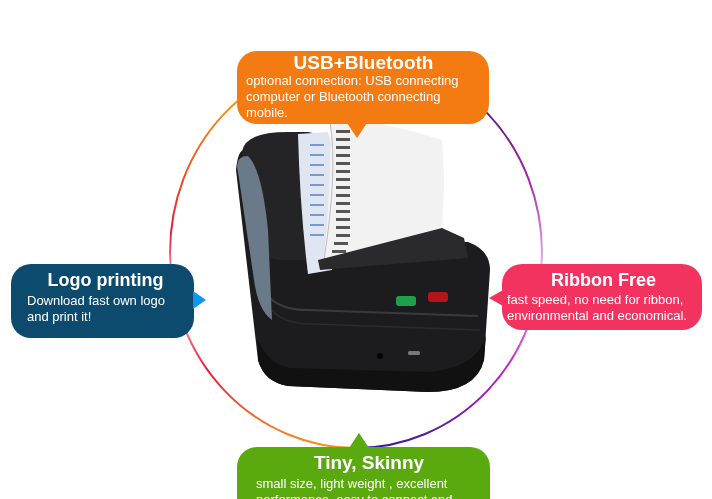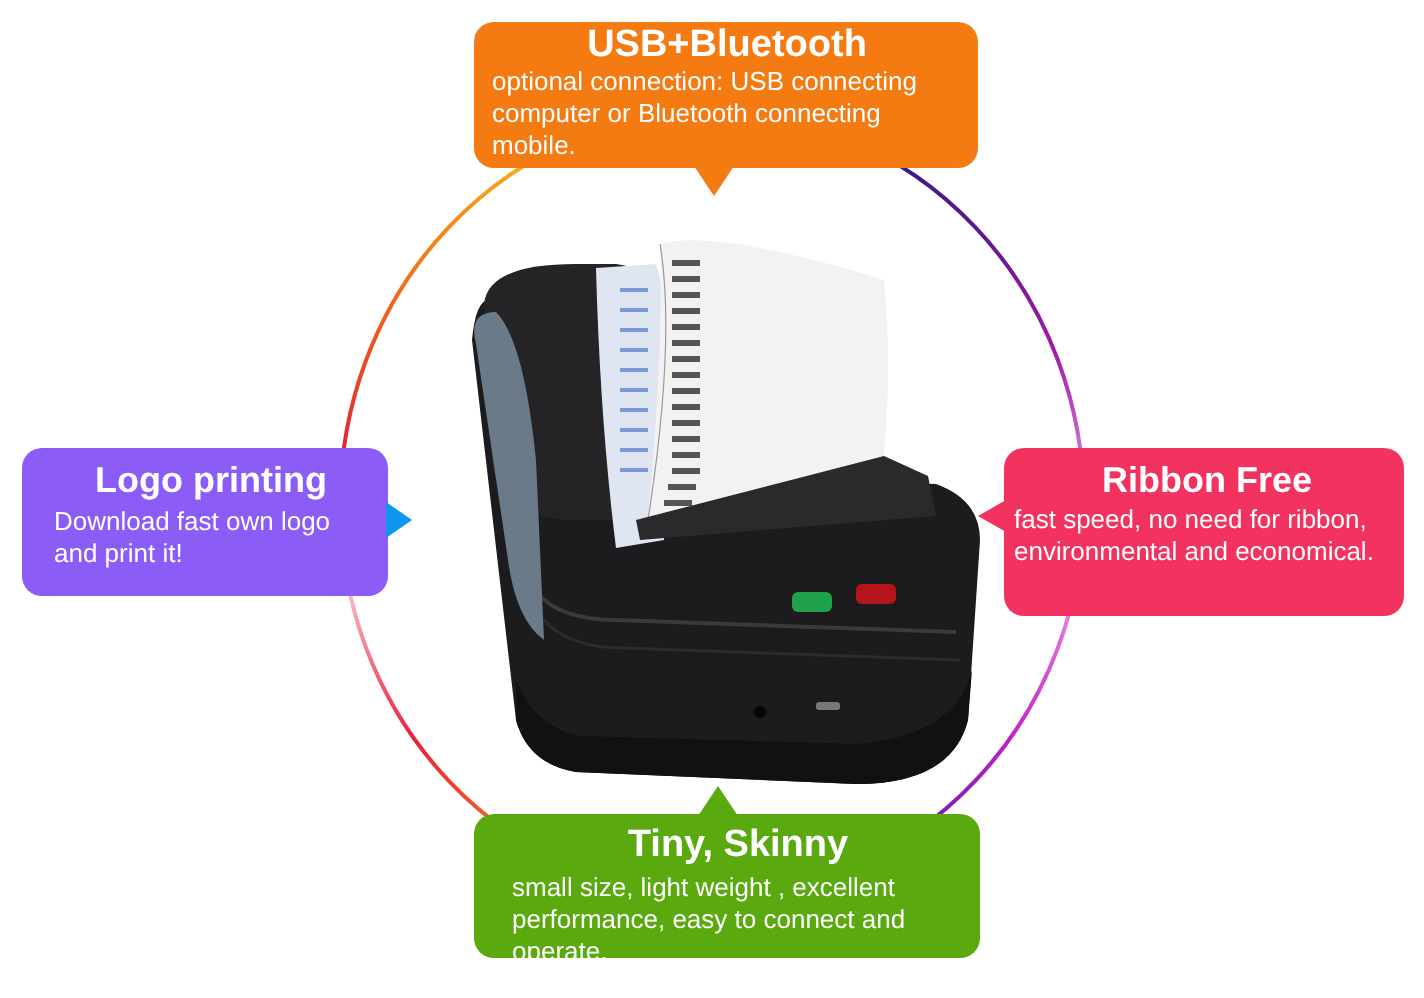--- a/index.html
+++ b/index.html
@@ -1,32 +1,32 @@
 <!DOCTYPE html>
 <html><head>
   <meta charset="utf-8">
   <style>
     html, body { margin:0; padding:0; }
     body { width:712px; height:499px; background:#ffffff; position:relative; overflow:hidden;
            font-family: "Liberation Sans", sans-serif; }
     .ring { position:absolute; left:0; top:0; }
-    .callout { position:absolute; color:#fff; border-radius:10px; box-sizing:border-box; }
+    .callout { position:absolute; color:#fff; border-radius:20px; box-sizing:border-box;margin-top:40px; }
     .callout .title { font-weight:bold; text-align:center; display:block; }
     .callout .body { display:block; font-size:13px; line-height:16px; }
     .tail { position:absolute; width:0; height:0; }
 
     #c-usb { left:237px; top:11px; width:252px; height:73px; background:#f47a12; padding:2px 8px 0 9px; }
     #c-usb .title { font-size:19px; line-height:20px; }
     #c-usb .tail { left:110px; bottom:-14px; border-left:10px solid transparent; border-right:10px solid transparent; border-top:15px solid #f47a12; }
 
-    #c-logo { left:11px; top:224px; width:183px; height:74px; background:#8b5cf6; padding:5px 10px 0 16px; }
+    #c-logo { left:11px; top:224px; width:183px; height:74px; background:#0c4a6e; padding:5px 10px 0 16px; }
     #c-logo .title { font-size:18px; line-height:22px; margin-bottom:2px; }
     #c-logo .tail { right:-12px; top:27px; border-top:9px solid transparent; border-bottom:9px solid transparent; border-left:13px solid #0f96ef; }
 
-    #c-ribbon { left:502px; top:224px; width:200px; height:84px; background:#f3335f; padding:5px 2px 0 5px; }
+    #c-ribbon { left:502px; top:224px; width:200px; height:66px; background:#f3335f; padding:5px 2px 0 5px; }
     #c-ribbon .title { font-size:18px; line-height:22px; margin-bottom:1px; }
     #c-ribbon .tail { left:-13px; top:26px; border-top:8px solid transparent; border-bottom:8px solid transparent; border-right:14px solid #f3335f; }
 
     #c-tiny { left:237px; top:407px; width:253px; height:72px; background:#5aaa0f; padding:5px 8px 0 19px; }
     #c-tiny .title { font-size:19px; line-height:21px; margin-bottom:3px; }
     #c-tiny .tail { left:112px; top:-14px; border-left:10px solid transparent; border-right:10px solid transparent; border-bottom:15px solid #5aaa0f; }
 
     .printer { position:absolute; left:228px; top:110px; width:270px; height:290px; }
   </style>
 </head>

